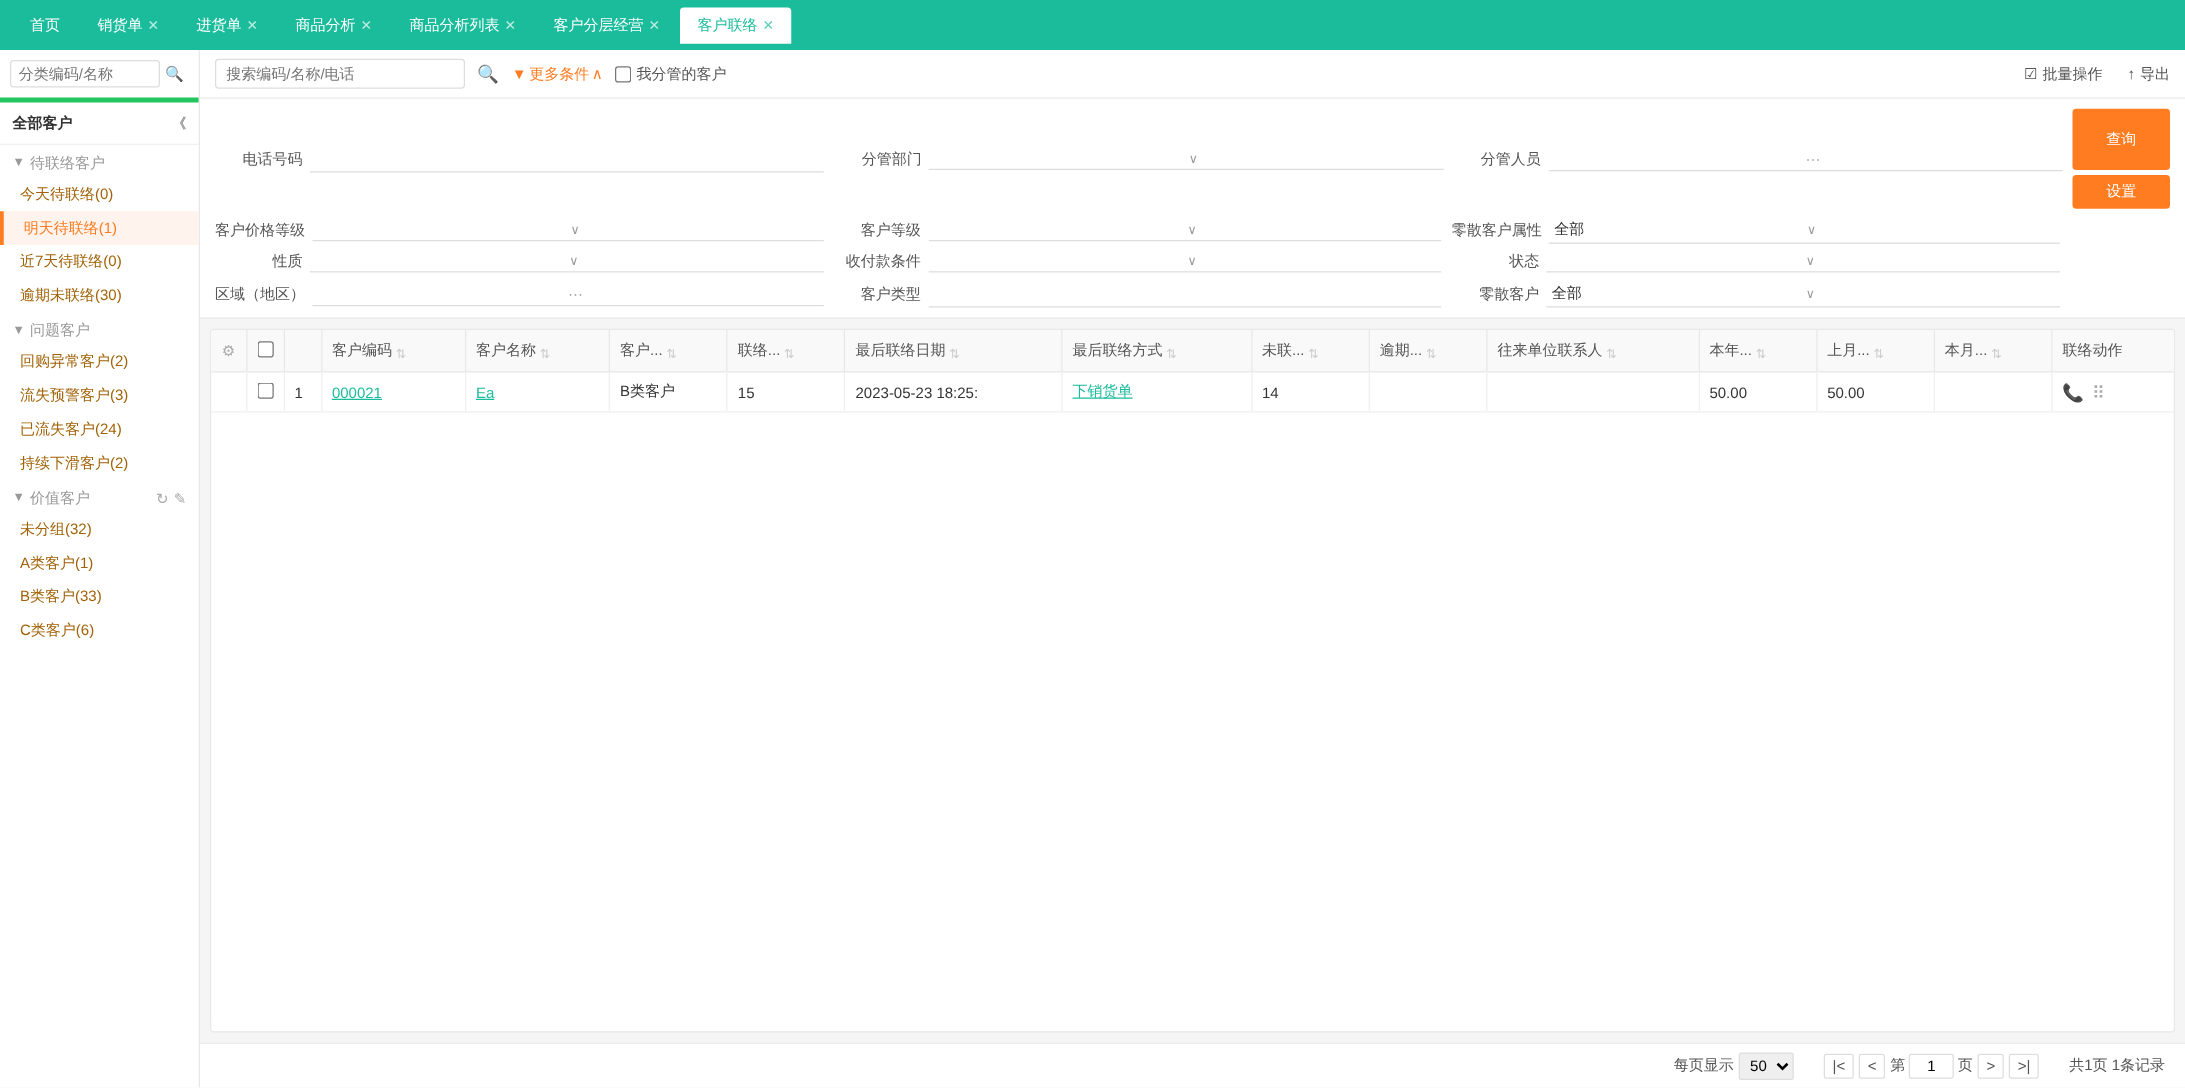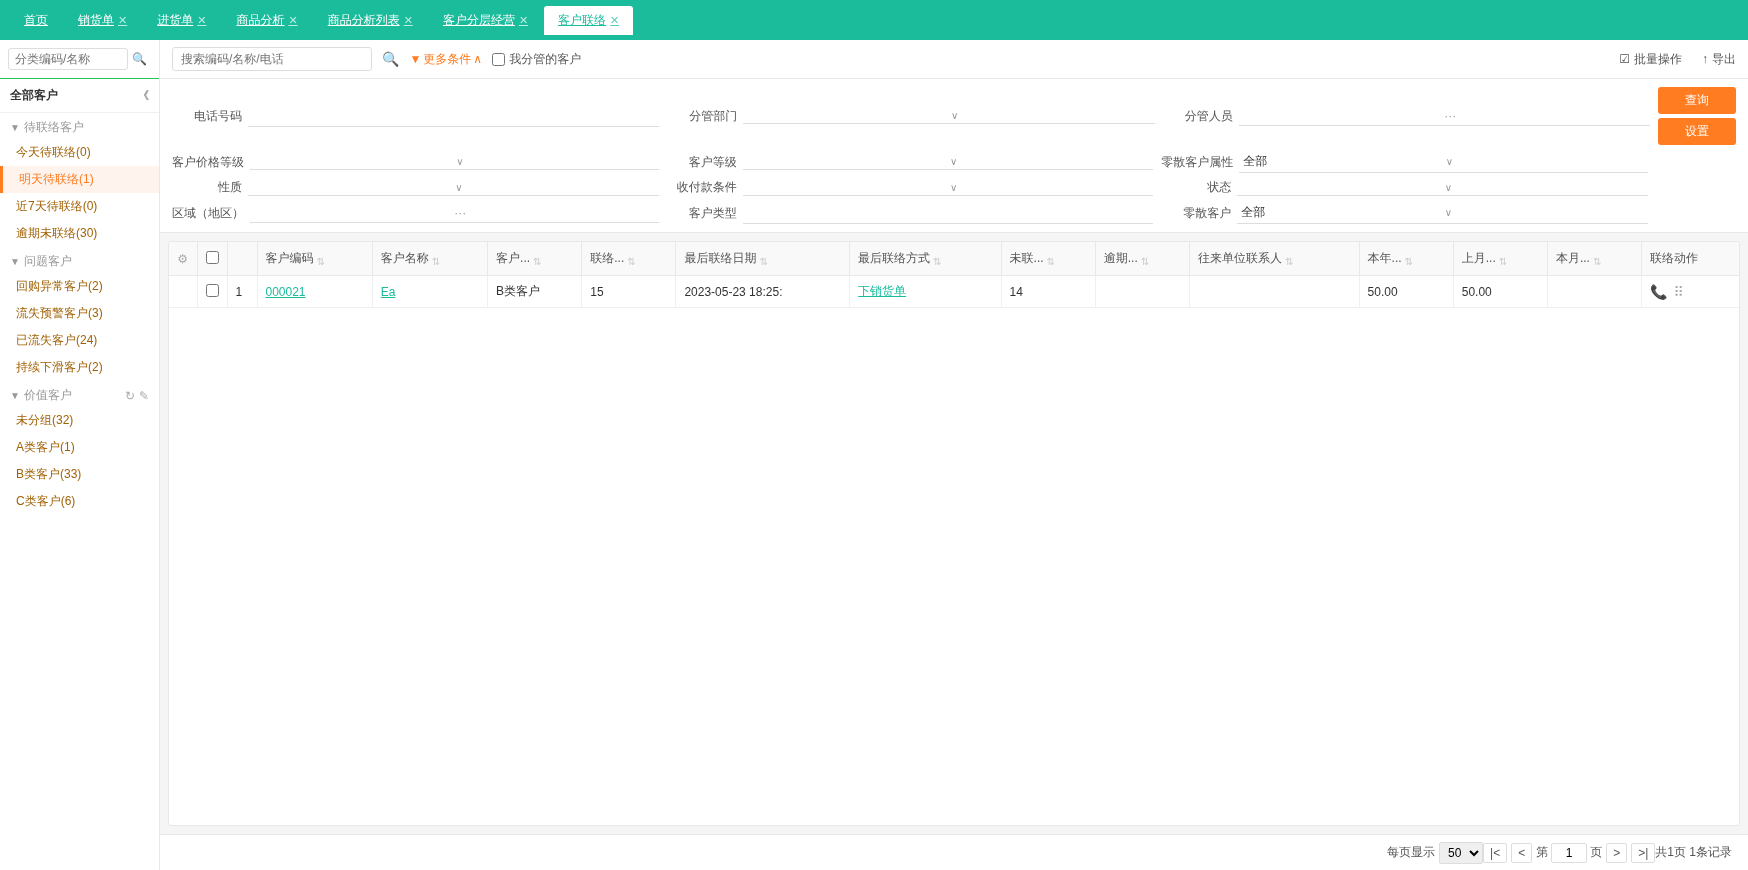--- a/index.html
+++ b/index.html
@@ -17,21 +17,20 @@
     .nav-item {
       color: #fff;
       padding: 6px 14px;
       cursor: pointer;
       border-radius: 3px 3px 0 0;
       font-size: 13px;
       white-space: nowrap;
       display: flex;
       align-items: center;
       gap: 4px;
-      text-decoration: underline;
     }
     .nav-item.active { background: #fff; color: #1abc9c; }
     .nav-item .close-x { font-size: 11px; opacity: 0.7; cursor: pointer; }
     .nav-item.active .close-x { color: #1abc9c; }
 
     
     .main-layout {
       display: flex;
       height: calc(870px - 40px);
     }
@@ -43,21 +42,21 @@
       border-right: 1px solid #e8e8e8;
       display: flex;
       flex-direction: column;
       overflow-y: auto;
       flex-shrink: 0;
     }
     .sidebar-search {
       padding: 8px;
       display: flex;
       align-items: center;
-      border-bottom: 1px solid #22c55e;
+      border-bottom: 4px solid #22c55e;
     }
     .sidebar-search input {
       border: 1px solid #ddd;
       border-radius: 3px;
       padding: 3px 6px;
       width: 120px;
       font-size: 12px;
       outline: none;
     }
     .sidebar-search .search-icon { color: #999; margin-left: 4px; cursor: pointer; }
@@ -209,21 +208,21 @@
     }
     .filter-select-wrapper span { flex: 1; color: #333; }
     .filter-select-wrapper .down-arrow { color: #999; font-size: 10px; margin-left: 4px; }
     .filter-select-wrapper .dots { color: #999; }
 
     .query-btn {
       background: #ff7c20;
       color: #fff;
       border: none;
       border-radius: 3px;
-      padding: 5px 16px;
+      padding: 16px 16px;
       cursor: pointer;
       font-size: 12px;
     }
     .settings-btn {
       background: #ff7c20;
       color: #fff;
       border: none;
       border-radius: 3px;
       padding: 5px 27px;
       cursor: pointer;
@@ -281,21 +280,21 @@
     .action-icon { color: #aaa; cursor: pointer; font-size: 14px; }
 
     
     .pagination-bar {
       background: #fff;
       border-top: 1px solid #e8e8e8;
       padding: 8px 16px;
       display: flex;
       align-items: center;
       justify-content: flex-end;
-      gap: 0;
+      gap: 24px;
       flex-shrink: 0;
       height: 36px;
     }
     .pagination-bar .per-page {
       display: flex;
       align-items: center;
       gap: 4px;
       color: #555;
     }
     .per-page select {

